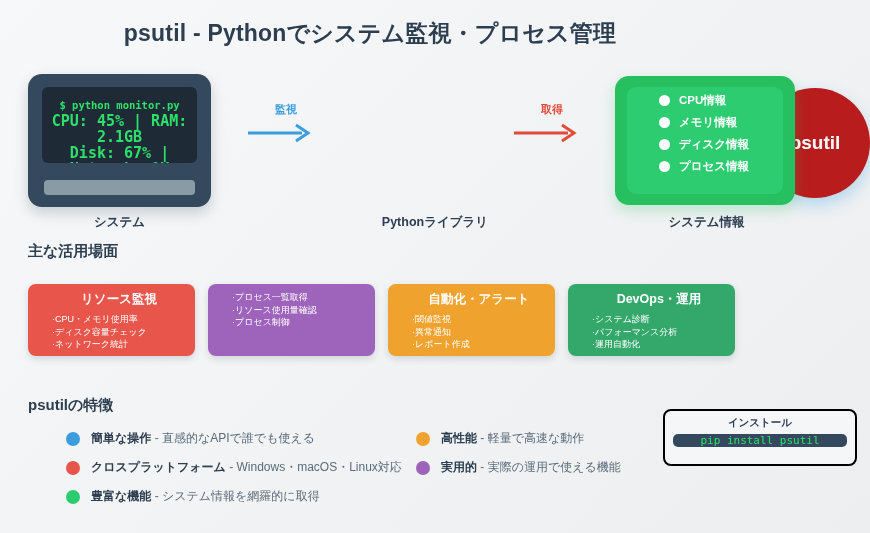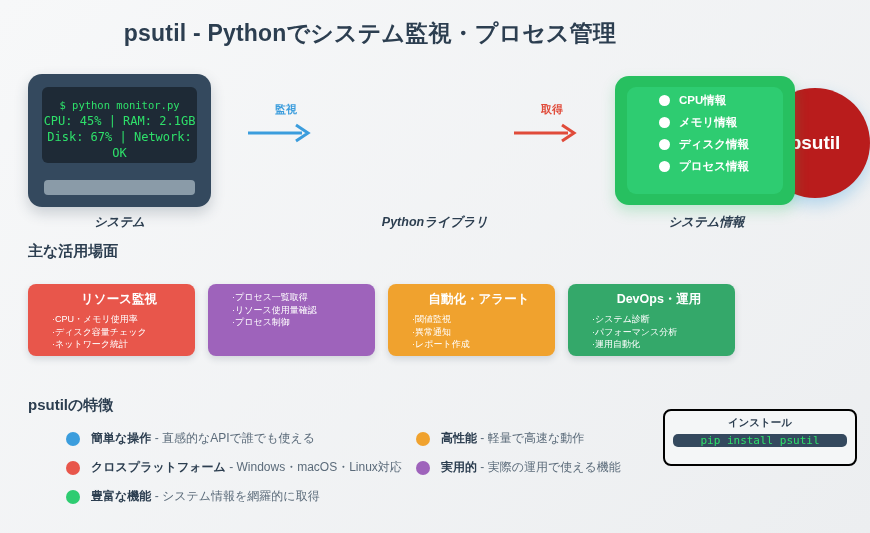--- a/index.html
+++ b/index.html
@@ -24,41 +24,42 @@
   }
 
   
   .flow { position: absolute; top: 74px; left: 0; width: 870px; height: 160px; }
 
   
   .laptop {
     position: absolute; left: 28px; top: 0; width: 183px; height: 133px;
     background: #34495e; border-radius: 14px;
     box-shadow: 0 6px 14px rgba(44,62,80,.22);
+    font-weight: bold;
   }
   .laptop-screen {
     position: absolute; left: 14px; top: 13px; width: 155px; height: 76px;
     background: #1e2a36; border-radius: 6px;
     padding: 0; overflow: hidden;
   }
   .term {
     font-family: "DejaVu Sans Mono", "Liberation Mono", monospace;
     color: #2ee06a; font-size: 10px; line-height: 16px;
     text-align: center; padding-top: 10px;
   }
   .term .cmd { font-size: 10.5px; }
-  .term .ln { font-size: 12px; }
+  .term .ln { font-size: 15px; }
   .laptop-base {
     position: absolute; left: 16px; bottom: 12px; width: 151px; height: 15px;
     background: #8a9ba8; border-radius: 4px;
   }
 
   .caption {
     position: absolute; text-align: center; font-size: 12.5px;
-    font-weight: bold; color: #2c3e50; font-style: italic;
+    font-weight: bold; color: #2c3e50;
   }
   .cap-system  { left: 28px;  top: 140px; width: 183px; }
   .cap-lib     { left: 355px; top: 140px; width: 160px; }
   .cap-info    { left: 615px; top: 140px; width: 183px; }
 
   
   .arrow-wrap { position: absolute; width: 80px; height: 50px; }
   .arrow-label {
     position: absolute; top: 0; left: 0; width: 80px;
     text-align: center; font-size: 11px; font-weight: bold;

